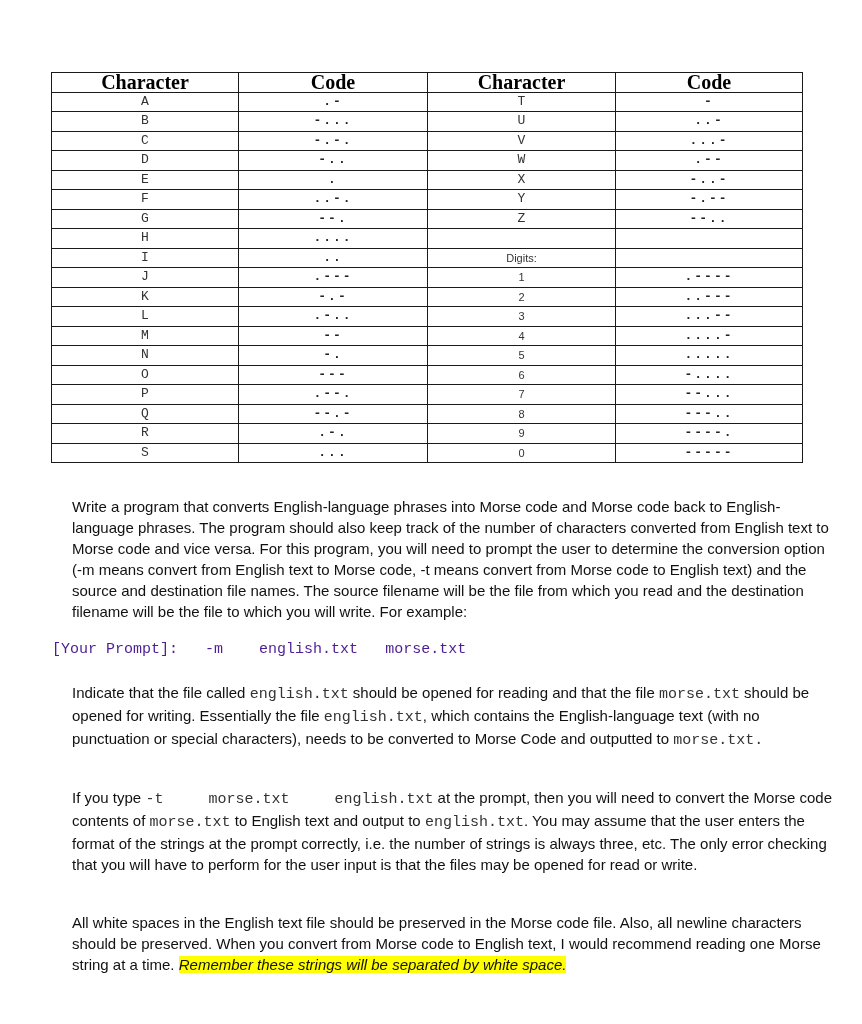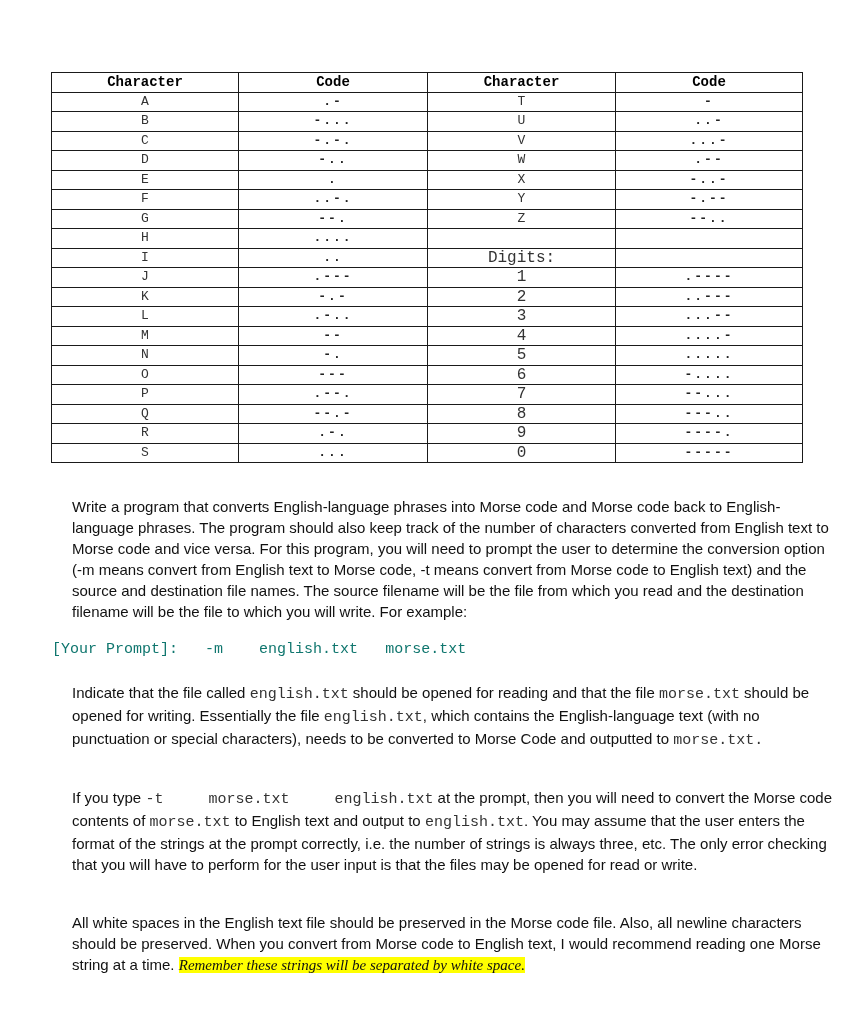--- a/index.html
+++ b/index.html
@@ -10,37 +10,37 @@
     width: 751px; border-collapse: collapse;
     font-family: "Liberation Mono", "DejaVu Sans Mono", monospace;
     font-size: 13px;
     table-layout: fixed;
   }
   table.morse th, table.morse td {
     border: 1.5px solid #1a1a1a;
     height: 18.5px; padding: 0; text-align: center; vertical-align: middle;
     line-height: 18px;
   }
-  table.morse th { font-weight: bold; font-size: 14px; }
+  table.morse th { font-weight: bold; font-size: 20px; font-family: Liberation Serif, serif; }
   table.morse td.ch { color: #333; }
   table.morse td.code { letter-spacing: 2px; font-weight: bold; color: #222; }
   .col1 { width: 187px; } .col2 { width: 189px; } .col3 { width: 188px; } .col4 { width: 187px; }
-  td.digit { font-family: Liberation Mono, monospace; font-size: 16px; color: #444; }
+  td.digit { font-family: Liberation Sans, sans-serif; font-size: 11px; color: #444; }
   .para {
     position: absolute; left: 52px; width: 760px;
     font-family: "Liberation Sans", "DejaVu Sans", sans-serif;
     font-size: 15px; line-height: 21px; color: #111; margin-left: 20px;
   }
   .mono { font-family: "Liberation Mono", "DejaVu Sans Mono", monospace; color: #333; font-size: 15px; }
   .prompt {
     position: absolute; left: 52px; top: 641px;
-    font-family: "Liberation Mono", "DejaVu Sans Mono", monospace; font-size: 15px; color: #0f766e;
+    font-family: "Liberation Mono", "DejaVu Sans Mono", monospace; font-size: 15px; color: #4c1d95;
     white-space: pre;
   }
-  .hl { background: #ffff00; font-style: italic; font-family: Liberation Serif, serif; }
+  .hl { background: #ffff00; font-style: italic; }
   b { font-weight: normal; }
 </style>
 </head>
 <body>
 
 <div class="page">
 
   <table class="morse">
     <colgroup>
         <col class="col1">

